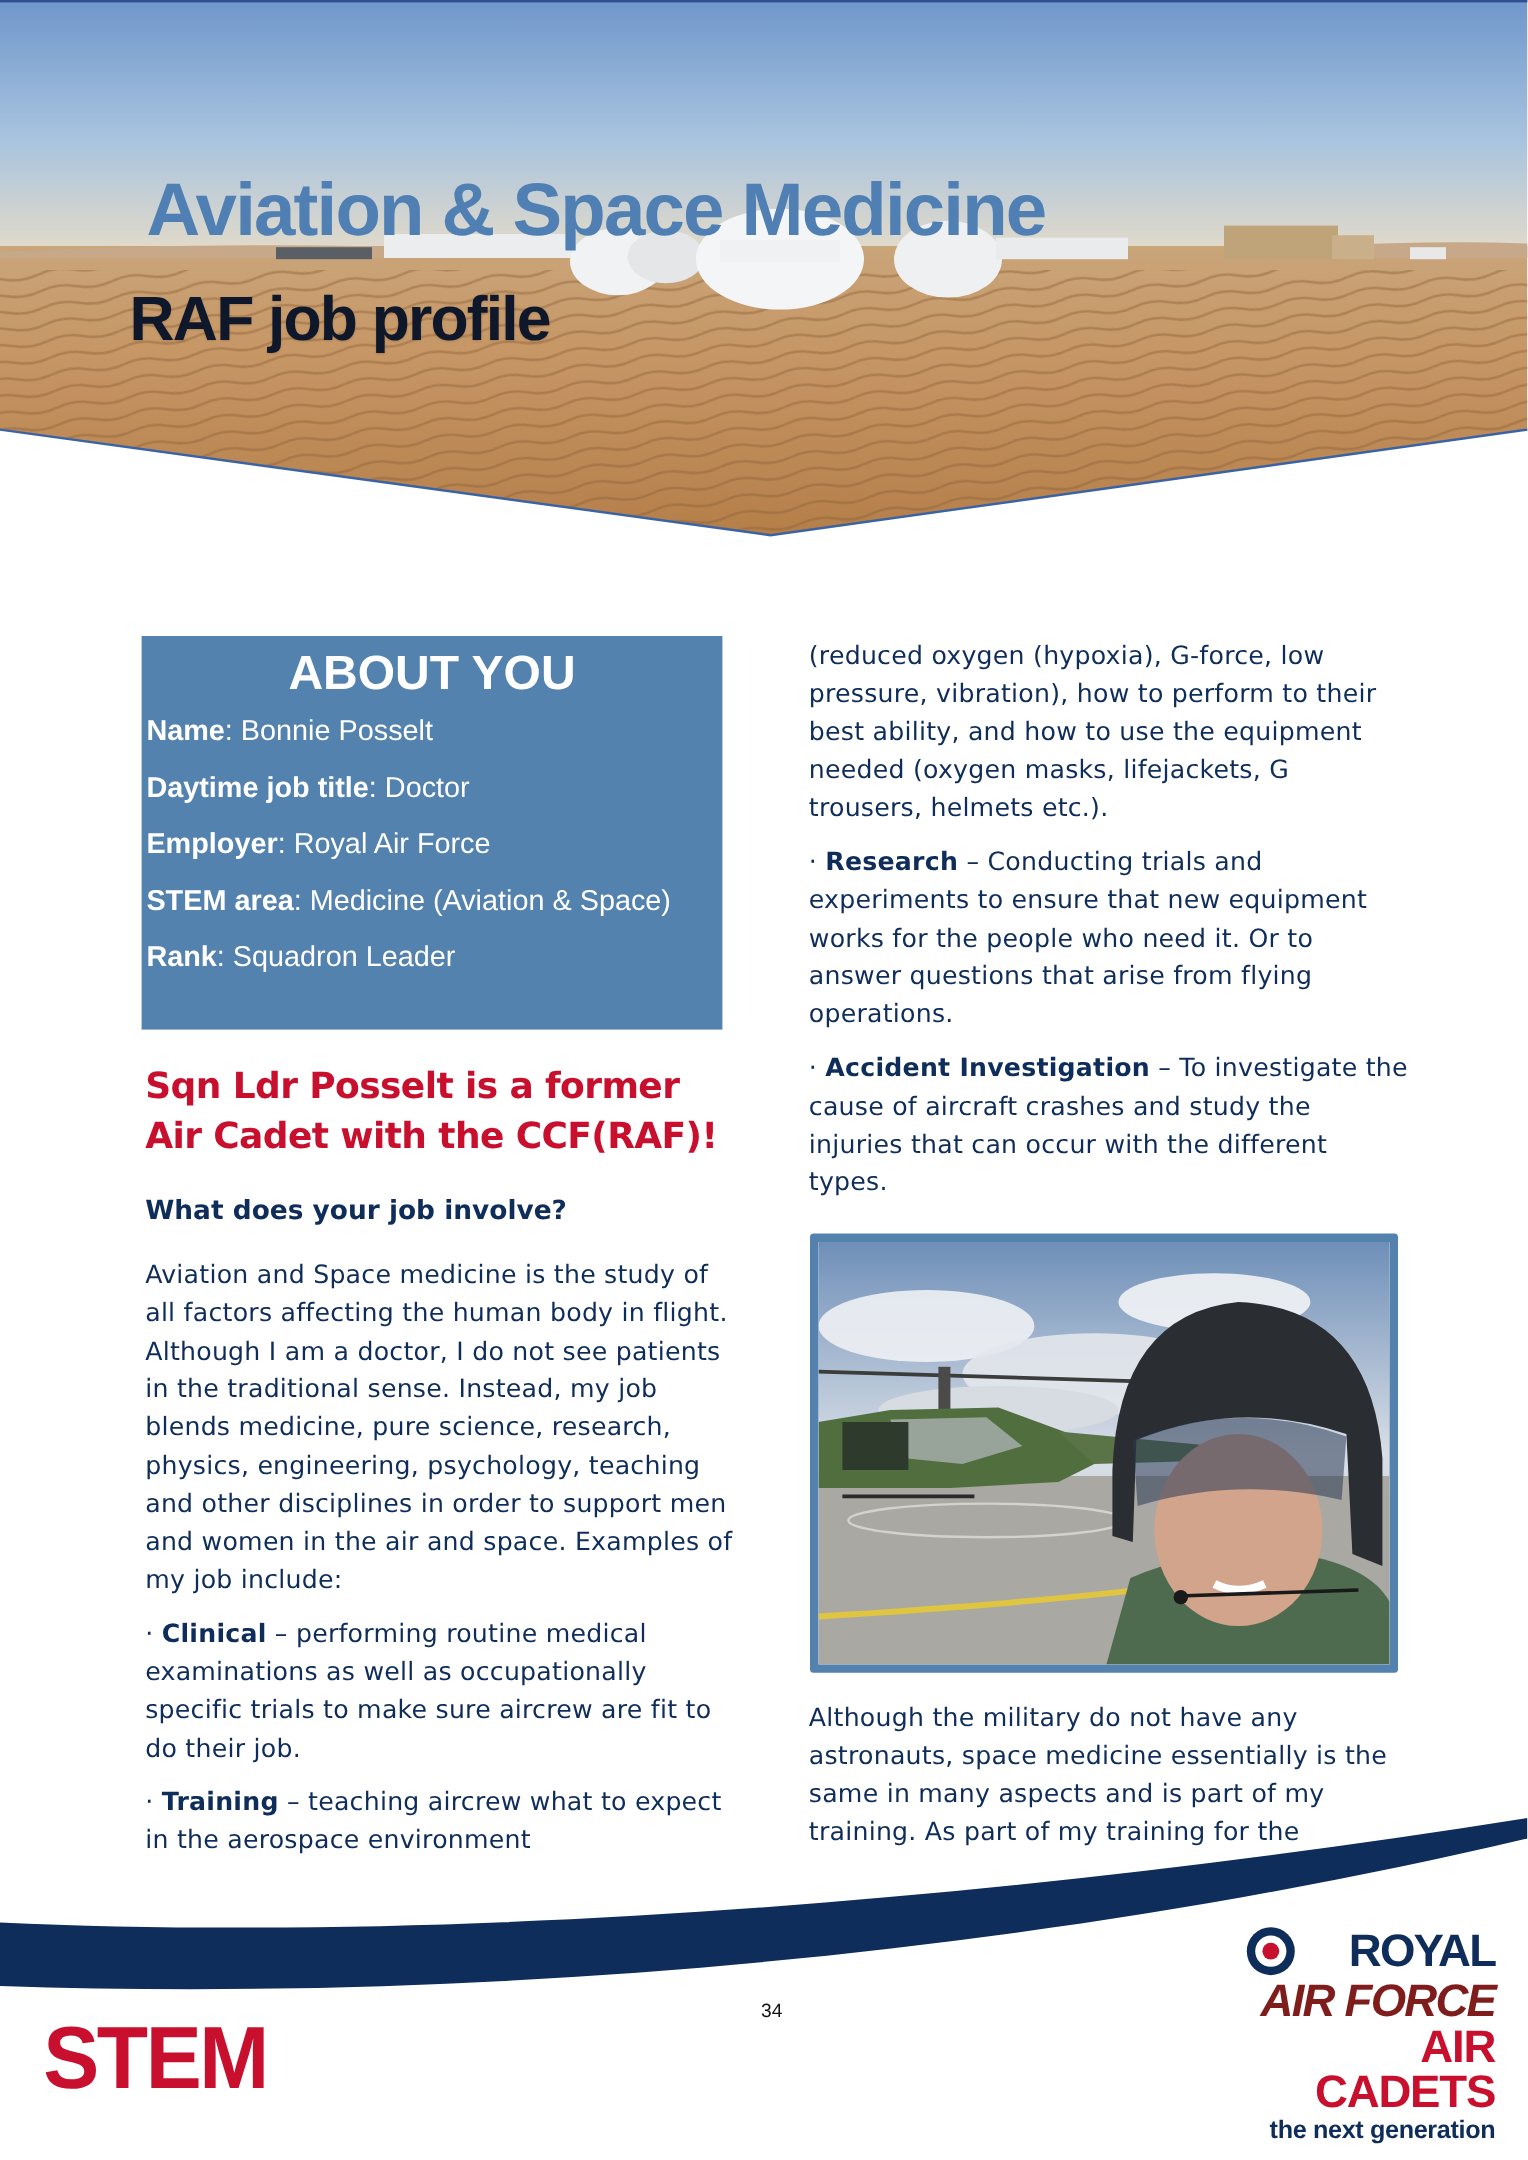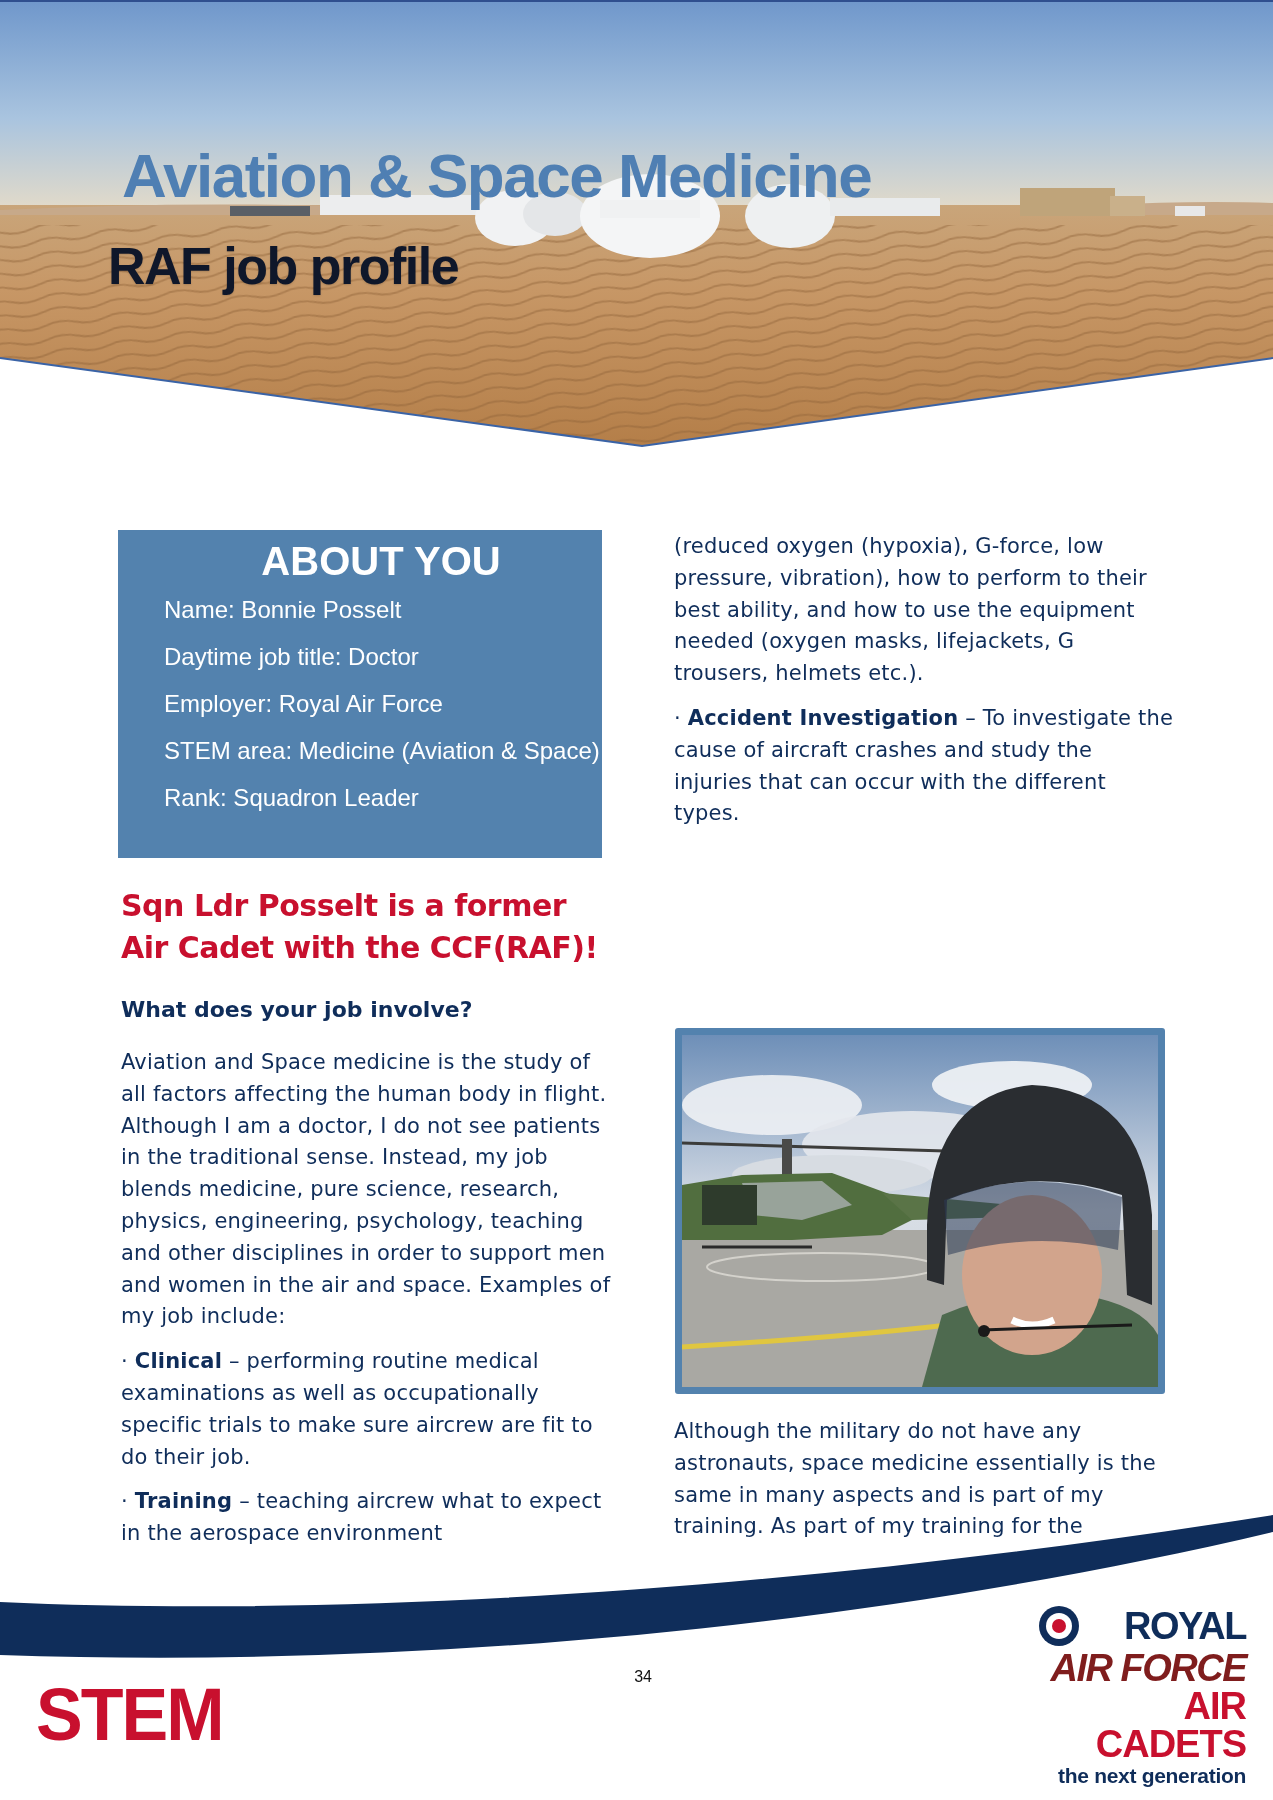--- a/index.html
+++ b/index.html
@@ -22,30 +22,29 @@
     font-family: "Liberation Sans", sans-serif; font-weight: bold;
     font-size: 52px; letter-spacing: -1.5px; color: #0f172a;
     white-space: nowrap; text-shadow: 0 1px 2px rgba(0,0,0,0.15);
   }
 
   
   .about-box {
     position: absolute; left: 118px; top: 530px; width: 484px; height: 328px;
     background: #5382AE; color: #ffffff;
     font-family: "Liberation Sans", sans-serif;
-    padding-left: 42px;
   }
   .about-title {
     text-align: center; font-weight: bold; font-size: 40px;
     margin-top: 6px; line-height: 50px;
   }
   .about-row {
     font-size: 24px; line-height: 47px; padding-left: 4px; white-space: nowrap;
   }
-  .about-row b { font-weight: normal; }
+  .about-row b { font-weight: bold; }
 
   
   .col {
     position: absolute; color: #0F2D5A;
     font-family: "DejaVu Sans", sans-serif;
     font-size: 21px; line-height: 31.8px; letter-spacing: 0.2px;
   }
   .col p { margin-bottom: 13px; }
   .col b { font-weight: bold; }
   .col-left { left: 121px; top: 1047px; width: 500px; }
@@ -160,20 +159,21 @@
 <div class="section-heading">What does your job involve?</div>
 
 <div class="col col-left">
   <p>Aviation and Space medicine is the study of all factors affecting the human body in flight.  Although I am a doctor, I do not see patients in the traditional sense. Instead, my job blends medicine, pure science, research, physics, engineering, psychology, teaching and other disciplines in order to support men and women in the air and space.  Examples of my job include:</p>
   <p><span>· </span><b>Clinical</b><span> – performing routine medical examinations as well as occupationally specific trials to make sure aircrew are fit to do their job.</span></p>
   <p><span>· </span><b>Training</b><span> – teaching aircrew what to expect in the aerospace environment</span></p>
 </div>
 
 <div class="col col-right-top">
   <p>(reduced oxygen (hypoxia), G-force, low pressure, vibration), how to perform to their best ability, and how to use the equipment needed (oxygen masks, lifejackets, G trousers, helmets etc.).</p>
+  <p><span>· </span><b>Research</b><span> – Conducting trials and experiments to ensure that new equipment works for the people who need it.  Or to answer questions that arise from flying operations.</span></p>
   <p><span>· </span><b>Accident Investigation</b><span> – To investigate the cause of aircraft crashes and study the injuries that can occur with the different types.</span></p>
 </div>
 
 <div class="photo-frame" title="Sqn Ldr Posselt in flight helmet in front of a camouflaged helicopter">
   <svg width="476" height="352" viewBox="0 0 476 352">
     <defs>
       <linearGradient id="psky" x1="0" y1="0" x2="0" y2="1">
         <stop offset="0" stop-color="#6E8FB8"></stop>
         <stop offset="0.5" stop-color="#D8DEE6"></stop>
         <stop offset="1" stop-color="#C6CCD2"></stop>

